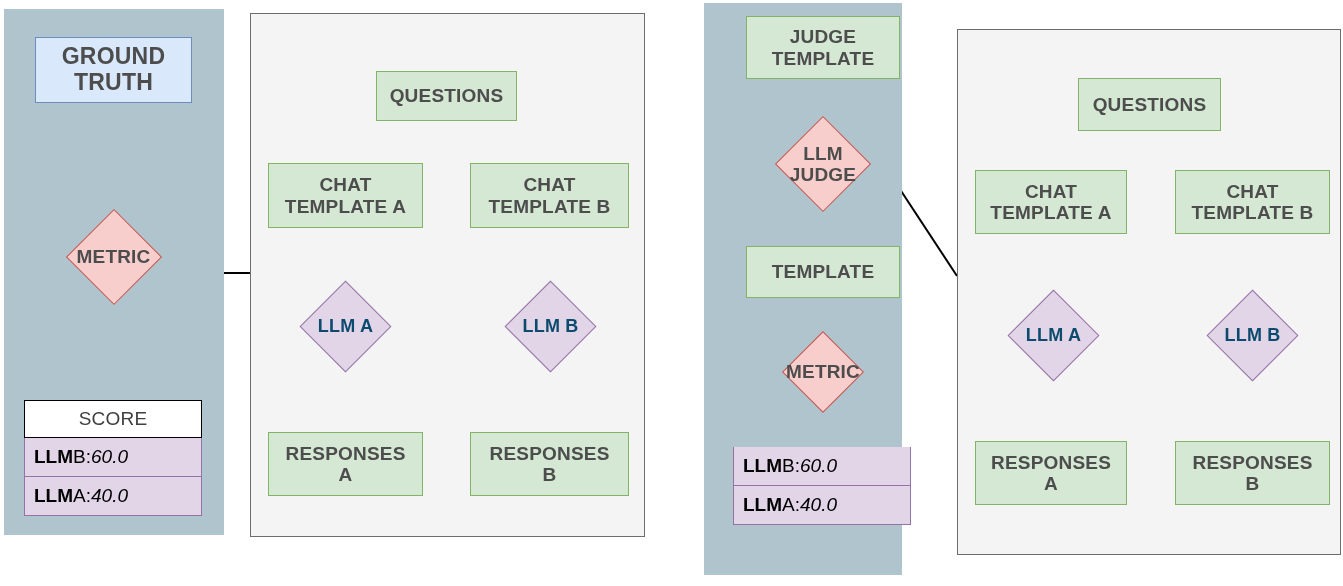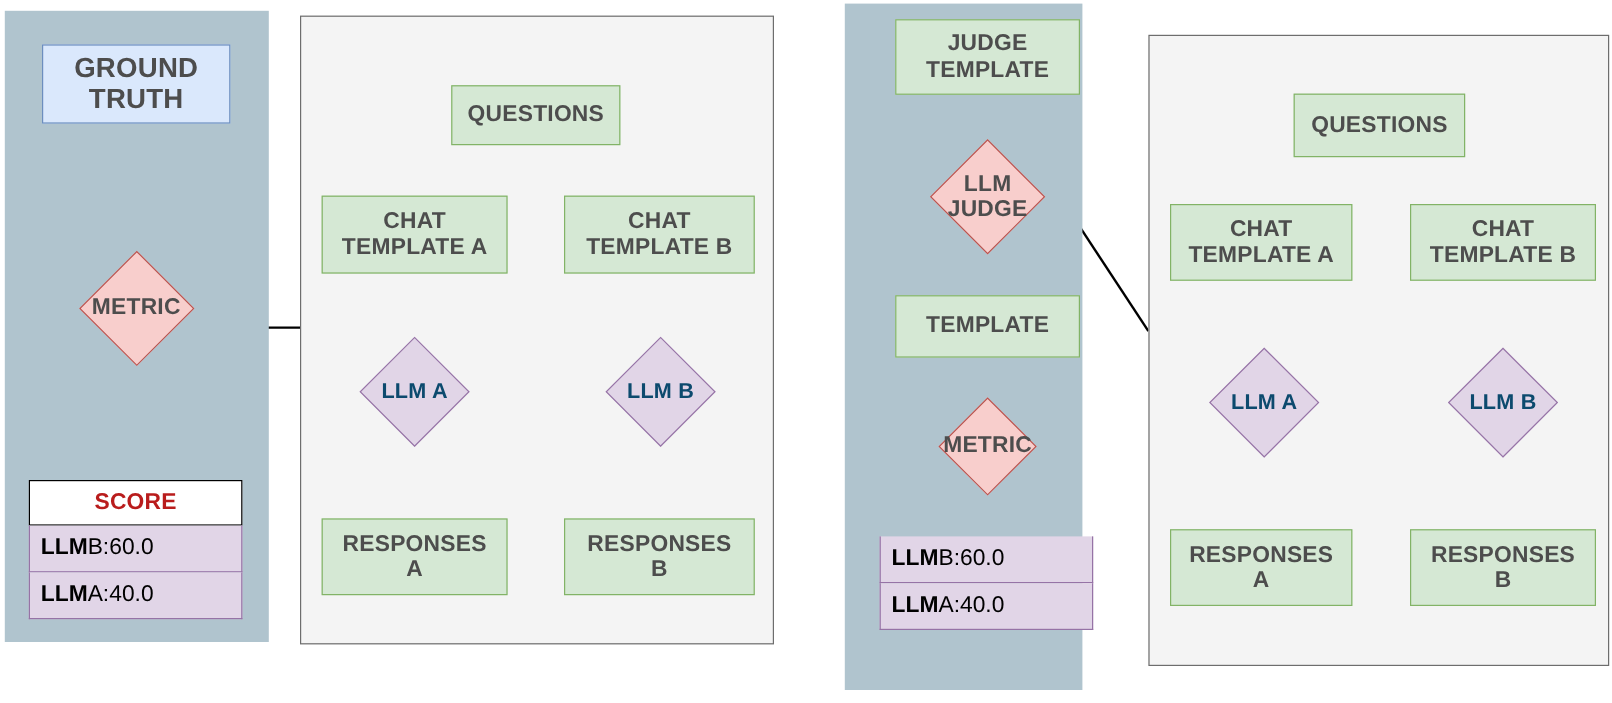--- a/index.html
+++ b/index.html
@@ -28,27 +28,27 @@
      display:flex;align-items:center;justify-content:center;text-align:center;
      line-height:1.12;letter-spacing:.2px;}
   .dia-pink .shape{background:#f8cecc;border:1.4px solid #b85450;}
   .dia-pink .lbl{color:#4d4d4d;font-weight:bold;}
   .dia-purple .shape{background:#e1d5e7;border:1.4px solid #9673a6;}
   .dia-purple .lbl{color:#0c4a6e;font-weight:bold;}
 
   
   .restable{position:absolute;box-sizing:border-box;}
   .restable .hd{box-sizing:border-box;background:#ffffff;border:1.6px solid #000000;
-      color:#b91c1c;font-weight:bold;display:flex;align-items:center;
+      color:#404040;font-weight:normal;display:flex;align-items:center;
       justify-content:center;letter-spacing:.2px;}
   .restable .rw{box-sizing:border-box;background:#e1d5e7;border:1.2px solid #9673a6;
       border-top:none;color:#000000;display:flex;align-items:center;
       padding-left:9px;}
   .restable .rw .b{font-weight:bold;}
-  .restable .rw .n{}
+  .restable .rw .n{font-style:italic;}
 
   
   .edges{position:absolute;left:0;top:0;width:1343px;height:586px;
          pointer-events:none;overflow:visible;}
 </style>
 </head>
 <body>
 
 <div class="canvas">
 

